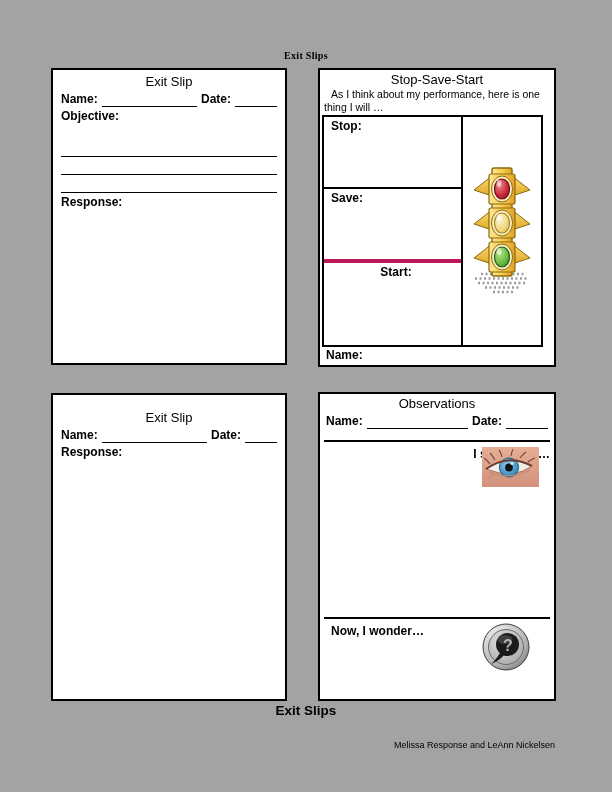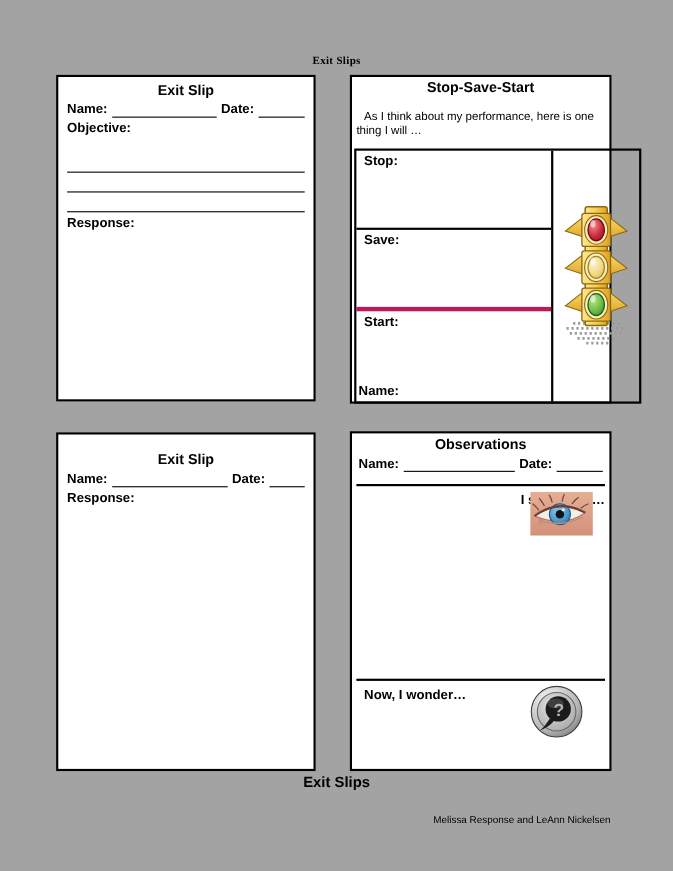--- a/index.html
+++ b/index.html
@@ -9,38 +9,38 @@
   }
   .serif-header{
     position:absolute;top:50px;left:0;width:100%;text-align:center;
     font-family:"Liberation Serif", serif;font-weight:bold;font-size:10px;letter-spacing:.3px;
   }
   .box{position:absolute;border:2px solid #000;box-sizing:border-box;background:#fff;}
   .box-tl{left:51px;top:68px;width:236px;height:297px;padding:2px 8px;}
   .box-tr{left:318px;top:68px;width:238px;height:299px;}
   .box-bl{left:51px;top:393px;width:236px;height:308px;padding:2px 8px;}
   .box-br{left:318px;top:392px;width:238px;height:309px;}
-  .box-title{text-align:center;font-weight:bold;font-size:13px;line-height:16px;margin-top:2px;}
+  .box-title{text-align:center;font-weight:normal;font-size:13px;line-height:16px;margin-top:2px;}
   .lbl{font-weight:bold;font-size:12px;line-height:15px;}
   .name-row{display:flex;align-items:flex-end;gap:4px;margin-top:2px;}
   .name-row .lbl{white-space:nowrap;}
   .wline{flex:1 1 auto;border-bottom:1px solid #000;height:13px;}
   .wline-date{flex:0 0 42px;border-bottom:1px solid #000;height:13px;}
   .wline-date.short{flex-basis:32px;}
   .obj-line{height:17px;border-bottom:1px solid #000;}
   .obj-line.first{margin-top:15px;}
   
-  .sss-sub{font-size:10.5px;line-height:13px;padding:0 2px 0 4px;margin-top:12px;}
+  .sss-sub{font-size:10.5px;line-height:13px;padding:0 2px 0 4px;}
   .sss-sub .ind{padding-left:7px;}
-  .sss-table{position:absolute;left:2px;top:45px;width:261px;height:232px;border:2px solid #000;box-sizing:border-box;display:flex;margin-top:20px;}
+  .sss-table{position:absolute;left:2px;top:45px;width:221px;height:232px;border:2px solid #000;box-sizing:border-box;display:flex;}
   .sss-left{flex:1 1 auto;display:flex;flex-direction:column;border-right:2px solid #000;}
   .sss-row{box-sizing:border-box;padding:2px 0 0 7px;}
   .sss-row.r1{height:72px;border-bottom:2px solid #000;}
   .sss-row.r2{height:74px;border-bottom:4px solid #be185d;}
-  .sss-row.r3{flex:1 1 auto;}
+  .sss-row.r3{flex:1 1 auto;text-align:center;}
   .sss-right{flex:0 0 75px;display:flex;align-items:center;justify-content:center;}
   .sss-name{position:absolute;left:6px;bottom:2px;}
   
   .obs-head{padding:0 6px;}
   .obs-sec{position:absolute;left:4px;right:4px;border-top:2px solid #000;}
   .obs-sec .lbl{padding:5px 0 0 7px;display:inline-block;}
   .obs-sec.s1{top:46px;height:88px;text-align:right;}
   .obs-sec.s2{top:134px;height:89px;}
   .obs-sec.s3{top:223px;height:82px;}
   .sec-icon{position:absolute;}

